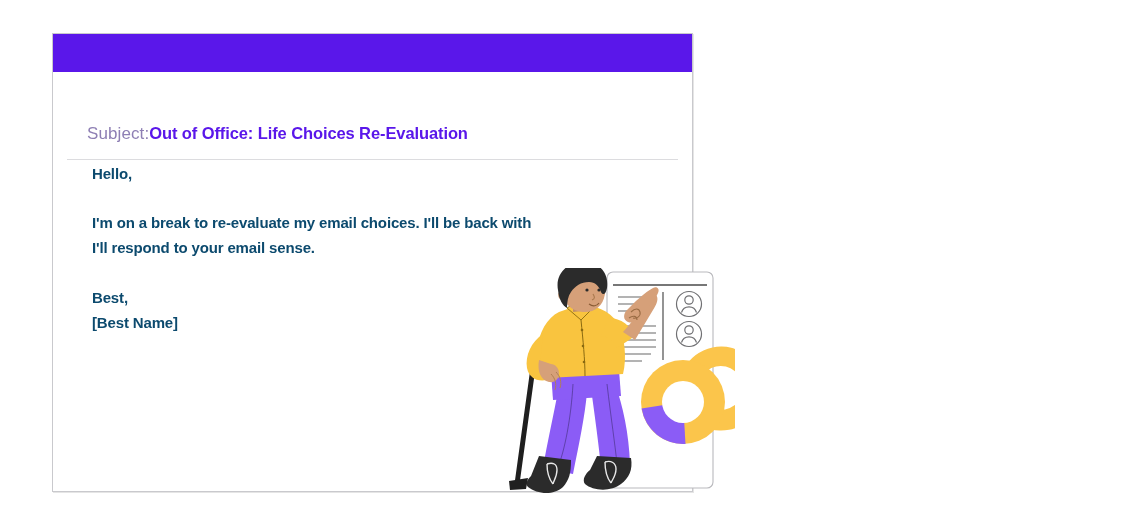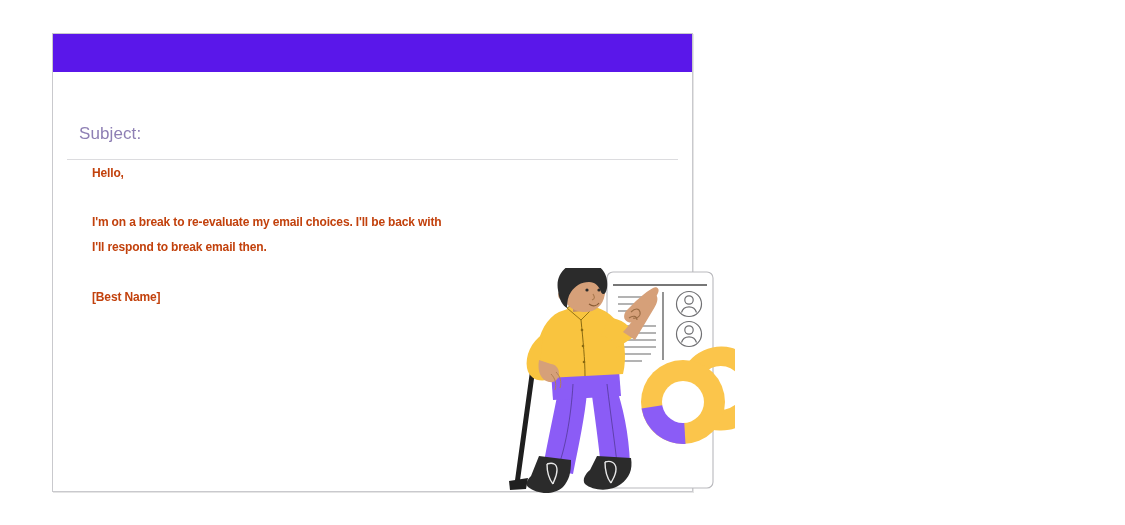--- a/index.html
+++ b/index.html
@@ -41,21 +41,21 @@
   #subject-row {
     position: absolute;
     left: 0;
     top: 38px;
     width: 100%;
     height: 77px;
     box-sizing: border-box;
   }
   #subject-inner {
     position: absolute;
-    left: 26px;
+    left: 34px;
     top: 52px;
     display: flex;
     align-items: baseline;
   }
   #subject-label {
     font-size: 17px;
     color: #8e7fb4;
     letter-spacing: 0.1px;
   }
   #subject-value {
@@ -72,22 +72,22 @@
     height: 1px;
     background: #dcdcdf;
   }
 
   
   #email-body {
     position: absolute;
     left: 39px;
     top: 127px;
     width: 580px;
-    color: #c2410c;
-    font-size: 12px;
+    color: #0c4a6e;
+    font-size: 15px;
     font-weight: bold;
     line-height: 25px;
     letter-spacing: -0.15px;
   }
   .body-block { margin: 0; }
   .spacer-lg { height: 24px; }
   .spacer-md { height: 25px; }
   .body-line { white-space: nowrap; }
 
   
@@ -104,36 +104,38 @@
 </head>
 <body>
 
 <div id="email-card">
 
   <div id="card-header-bar"></div>
 
   <div id="subject-row">
     <div id="subject-inner">
       <span id="subject-label">Subject:</span>
+      <span id="subject-value">Out of Office: Life Choices Re-Evaluation</span>
     </div>
     <div id="subject-divider"></div>
   </div>
 
   <div id="email-body">
     <div class="body-block">Hello,</div>
 
     <div class="spacer-lg"></div>
 
     <div class="body-block">
       <div class="body-line">I'm on a break to re-evaluate my email choices. I'll be back with</div>
-      <div class="body-line">I'll respond to break email then.</div>
+      <div class="body-line">I'll respond to your email sense.</div>
     </div>
 
     <div class="spacer-md"></div>
 
+    <div class="body-block">Best,</div>
     <div class="body-block">[Best Name]</div>
   </div>
 </div>
 
 <div id="illustration">
   <svg width="240" height="235" viewBox="0 0 240 235" xmlns="http://www.w3.org/2000/svg">
 
     <g>
       <rect x="112" y="4" width="106" height="216" rx="6" ry="6" fill="#ffffff" stroke="#b9b9bd" stroke-width="1.1"></rect>
       <line x1="118" y1="17" x2="212" y2="17" stroke="#4a4a4a" stroke-width="1.6"></line>

